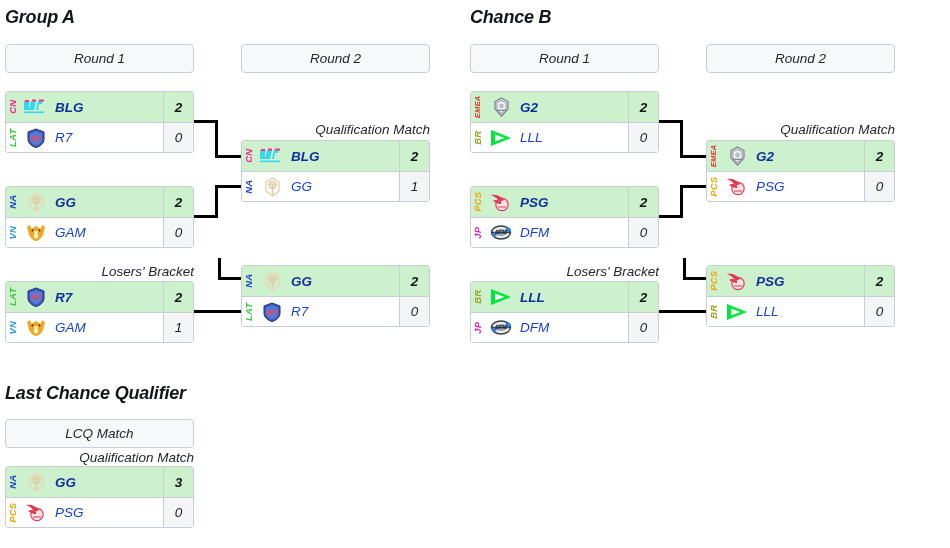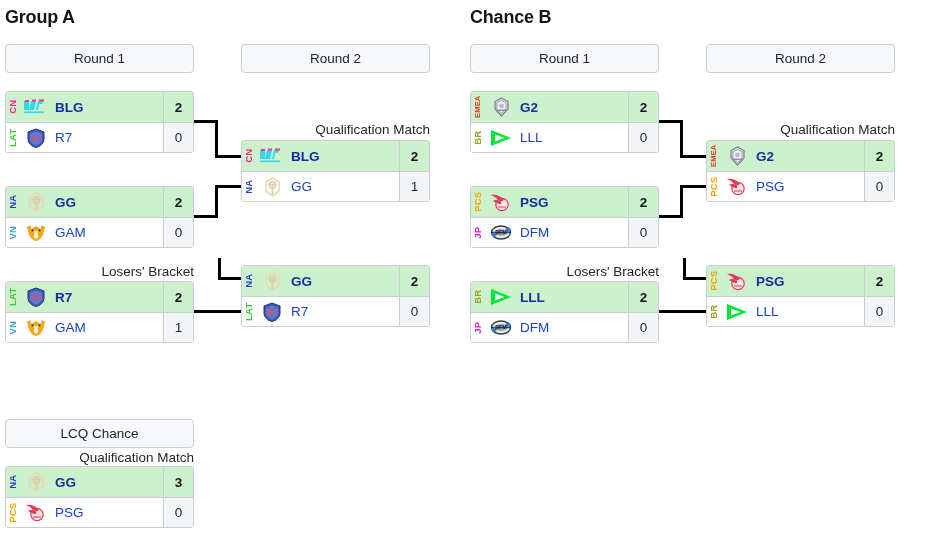--- a/index.html
+++ b/index.html
@@ -3,21 +3,21 @@
 <meta charset="utf-8">
 <style>
   * { box-sizing: border-box; }
   html, body {
     margin: 0; padding: 0;
     width: 950px; height: 548px;
     background: #ffffff;
     font-family: "Liberation Sans", sans-serif;
     overflow: hidden;
   }
-  #stage { position: relative; width: 950px; height: 444px; }
+  #stage { position: relative; width: 950px; height: 444px; font-style: italic; }
 
   .group-title {
     position: absolute;
     font-size: 18px;
     font-weight: bold;
     color: #15161a;
     letter-spacing: -0.2px;
   }
 
   .round-header {
@@ -481,23 +481,24 @@
   <div class="conn v" style="left:680px; top:120px; height:38px;"></div>
   <div class="conn h" style="left:680px; top:155px; width:26px;"></div>
   <div class="conn h" style="left:659px; top:215px; width:24px;"></div>
   <div class="conn v" style="left:680px; top:185px; height:33px;"></div>
   <div class="conn h" style="left:680px; top:185px; width:26px;"></div>
 
   <div class="conn v" style="left:683px; top:258px; height:22px;"></div>
   <div class="conn h" style="left:683px; top:277px; width:23px;"></div>
   <div class="conn h" style="left:659px; top:310px; width:47px;"></div>
 
+  <div class="group-title" style="left:5px; top:383px;">Last Chance Qualifier</div>
 
   <div class="round-header" style="left:5px; top:419px; width:189px;">
-    <span>LCQ Chance</span>
+    <span>LCQ Match</span>
   </div>
 
   <div class="section-label" style="left:5px; top:450px; width:189px;">Qualification Match</div>
   <div class="match" style="left:5px; top:466px; width:189px;">
       <div class="mrow win">
         <div class="tag">
           <span style="color: rgb(26, 65, 207);">NA</span>
         </div>
         <div class="logo">
           <svg width="19" height="20" viewBox="0 0 19 20">

